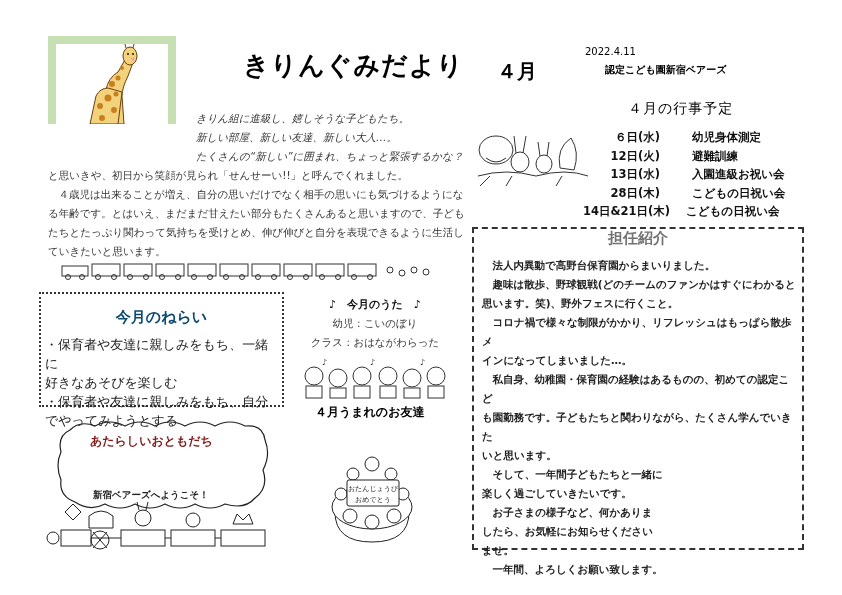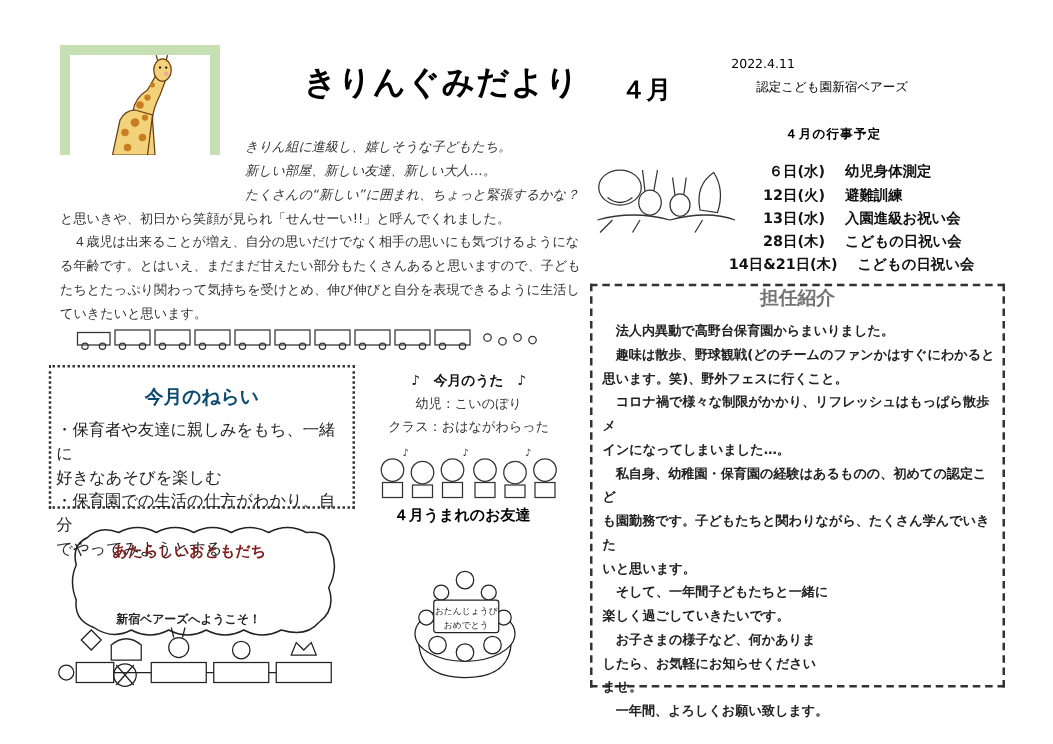--- a/index.html
+++ b/index.html
@@ -4,27 +4,27 @@
 <style>
   html, body { margin:0; padding:0; background:#fff; }
   body { width:842px; height:595px; position:relative; overflow:hidden;
          font-family:"DejaVu Sans", sans-serif; color:#222; }
   .abs { position:absolute; }
   .giraffe-frame { left:48px; top:36px; width:128px; height:88px; background:#c6e0b4; }
   .giraffe-inner { position:absolute; left:8px; top:8px; right:8px; bottom:0; background:#fff; overflow:hidden; }
   .title { left:243px; top:48px; font-size:26px; font-weight:bold; letter-spacing:1px; color:#000; }
   .month { left:497px; top:58px; font-size:20px; font-weight:bold; color:#000; }
   .date { left:585px; top:46px; font-size:10px; color:#000; }
-  .org { left:585px; top:63px; font-size:10px; font-weight:normal; color:#000;padding-left:20px; }
+  .org { left:585px; top:63px; font-size:10px; font-weight:bold; color:#000;padding-left:20px; }
   .intro { font-size:10.5px; line-height:19px; color:#333; }
   .intro p { margin:0; }
-  .events-title { left:628px; top:100px; font-size:10px; font-weight:bold; color:#000; letter-spacing:1px; }
+  .events-title { left:628px; top:100px; font-size:14px; font-weight:normal; color:#000; letter-spacing:1px; }
   .events { left:595px; top:128px; font-size:11.5px; font-weight:bold; line-height:18.5px; color:#111; }
   .events .row { display:flex; white-space:nowrap; }
-  .events .d { display:inline-block; width:65px; text-align:right; margin-right:16px; }
+  .events .d { display:inline-block; width:65px; text-align:right; margin-right:32px; }
   .events .d.wide { width:auto; margin-right:16px; margin-left:-12px;text-align:right; }
   .train-strip { left:60px; top:262px; width:378px; height:18px; }
   .aim-box { left:39px; top:292px; width:245px; height:115px; border:2px dotted #333; box-sizing:border-box; }
   .aim-title { text-align:center; font-size:15px; font-weight:bold; margin-top:14px; color:#0c4a6e; }
   .aim-list { font-size:13px; line-height:19px; margin:8px 4px 0 4px; color:#222; }
   .song { left:300px; top:295px; width:150px; text-align:center; font-size:10.5px; line-height:19px; color:#333; }
   .song-title { font-weight:bold; font-size:11px; color:#111; }
   .kids-strip { left:300px; top:358px; width:150px; height:42px; }
   .bday-title { left:315px; top:404px; font-size:12px; font-weight:bold; color:#000; }
   .cloud { left:55px; top:420px; width:215px; height:90px; }
@@ -161,21 +161,21 @@
       <circle cx="354" cy="8" r="3"></circle>
       <circle cx="366" cy="10" r="3"></circle>
   </svg>
 </div>
 
 <div class="abs aim-box">
   <div class="aim-title">今月のねらい</div>
   <div class="aim-list">
     <div>・保育者や友達に親しみをもち、一緒に</div>
     <div>好きなあそびを楽しむ</div>
-    <div>・保育園での生活の仕方がわかり、自分</div>
+    <div>・保育者や友達に親しみをもち、自分</div>
     <div>でやってみようとする</div>
   </div>
 </div>
 
 <div class="abs song">
   <div class="song-title">♪　今月のうた　♪</div>
   <div>幼児：こいのぼり</div>
   <div>クラス：おはながわらった</div>
 </div>
 <div class="abs kids-strip">

